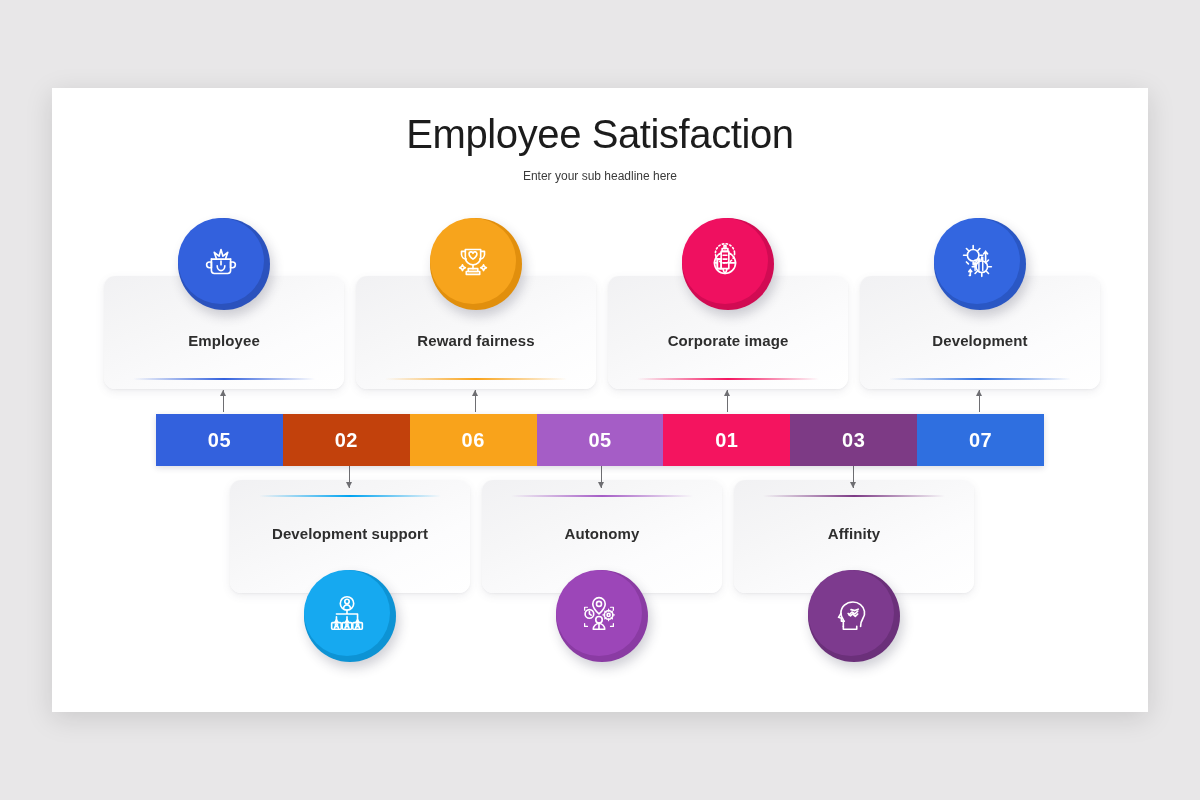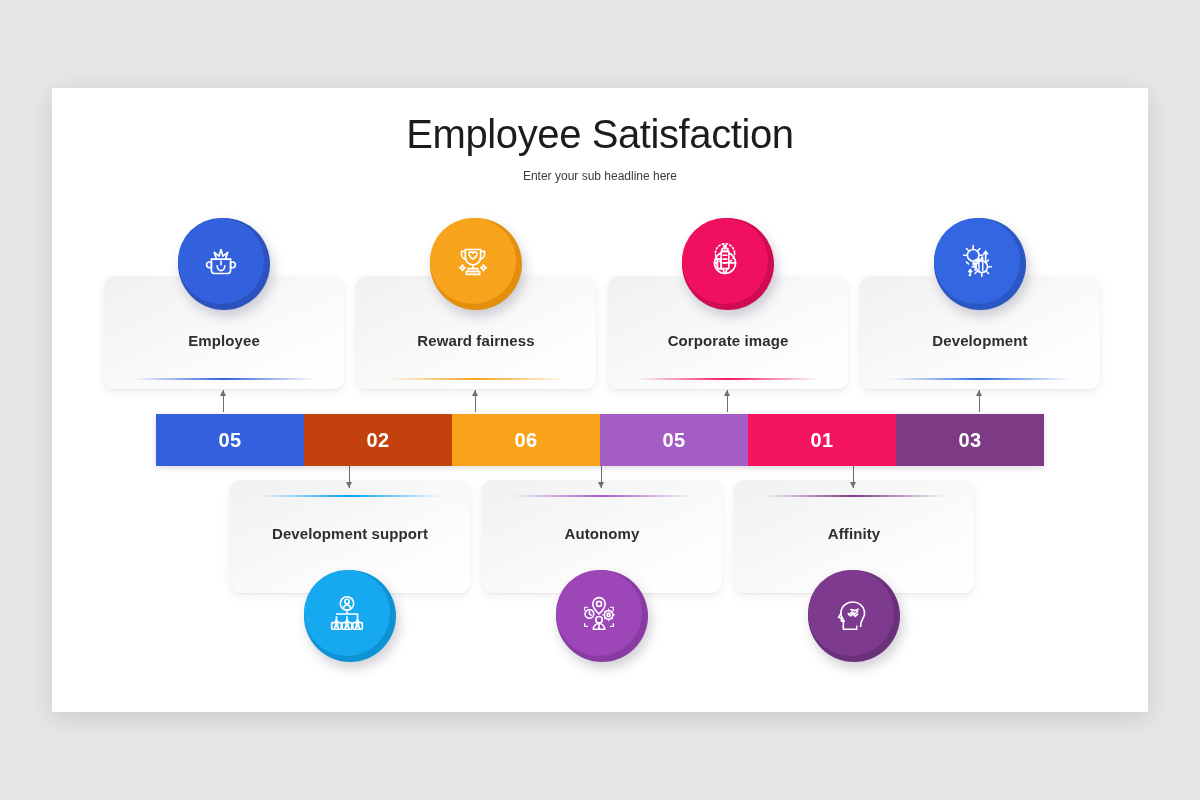--- a/index.html
+++ b/index.html
@@ -168,20 +168,21 @@
       <div class="head"></div>
     </div>
 
   <div class="bar">
     <div class="seg" style="background:#3361dd;">05</div>
     <div class="seg" style="background:#c2410c;">02</div>
     <div class="seg" style="background:#f9a31b;">06</div>
     <div class="seg" style="background:#a55dc6;">05</div>
     <div class="seg" style="background:#f4145f;">01</div>
     <div class="seg" style="background:#7d3a85;">03</div>
+    <div class="seg" style="background:#2f6fe0;">07</div>
   </div>
 
   <div class="coin" style="left:126px; top:130px;">
     <div class="base" style="background:#2b52bd;"></div>
     <div class="face" style="background:#3361dd;">
       <span>
         <svg viewBox="0 0 48 48" fill="none" stroke="#fff" stroke-width="1.7" stroke-linecap="round" stroke-linejoin="round">
           <path d="M14 22v12a3 3 0 003 3h14a3 3 0 003-3V22"></path>
           <path d="M14 22h20"></path>
           <path d="M12 25h2v6h-2a3 3 0 010-6z"></path>

